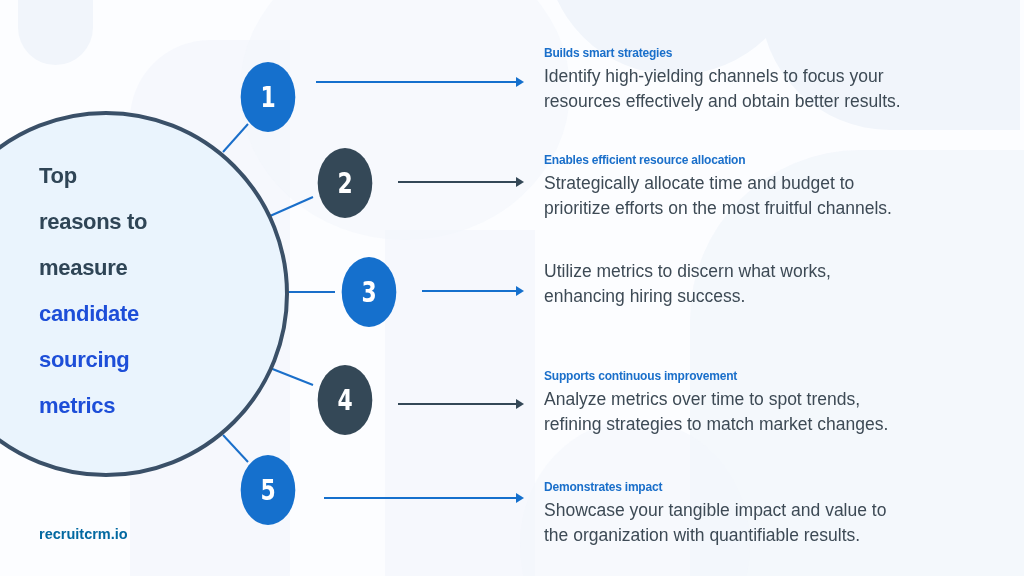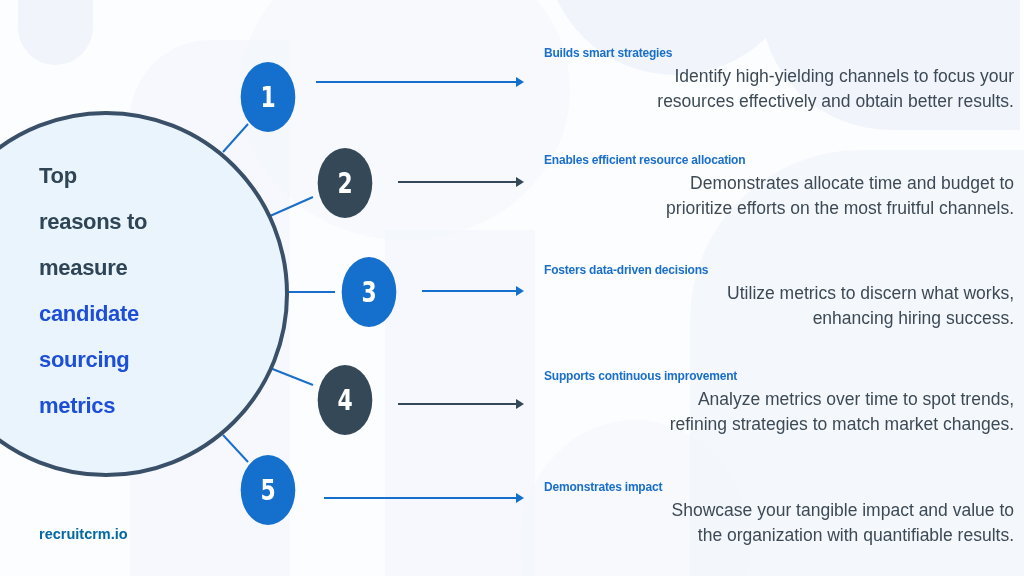--- a/index.html
+++ b/index.html
@@ -9,21 +9,21 @@
   .svg-layer { position: absolute; left: 0; top: 0; }
   .big-circle { position: absolute; left: -77px; top: 111px; width: 358px; height: 358px; border-radius: 50%; background: #eaf4fd; border: 4px solid #3a5068; box-sizing: content-box; }
   .title { position: absolute; left: 39px; top: 153px; width: 220px; font-weight: bold; font-size: 22px; line-height: 46px; letter-spacing: -0.3px; }
   .title .dark { color: #2f4556; display: block; }
   .title .blue { color: #1d4ed8; display: block; }
   .num { position: absolute; width: 70px; height: 70px; border-radius: 50%; color: #ffffff; display: flex; align-items: center; justify-content: center; font-family: "DejaVu Sans", sans-serif; font-size: 28px; font-weight: bold; transform: scaleX(0.78); }
   .num.blue { background: #1570cd; }
   .num.dark { background: #344857; }
   .item { position: absolute; left: 544px; width: 470px; }
   .item .head { color: #1a6fca; font-weight: bold; font-size: 12px; line-height: 22px; letter-spacing: -0.2px; }
-  .item .body { color: #3d4a55; font-size: 17.5px; line-height: 25px; text-align: right; }
+  .item .body { color: #3d4a55; font-size: 17.5px; line-height: 25px; }
   .logo { position: absolute; left: 39px; top: 526px; color: #0369a1; font-weight: bold; font-size: 14.5px; }
 </style>
 </head>
 <body>
 
 <div class="canvas">
 
   <div class="bg-shape" style="left:18px;top:-40px;width:75px;height:105px;border-radius:0 0 40px 40px;"></div>
   <div class="bg-shape" style="left:130px;top:40px;width:160px;height:540px;border-radius:80px 0 0 0;opacity:0.6;"></div>
   <div class="bg-shape" style="left:240px;top:-60px;width:330px;height:300px;border-radius:50%;opacity:0.5;"></div>
@@ -79,25 +79,24 @@
   <div class="num dark" style="left:310px;top:365px;">4</div>
   <div class="num blue" style="left:233px;top:455px;">5</div>
 
   <div class="item" style="top:42px;">
     <div class="head">Builds smart strategies</div>
     <div class="body">Identify high-yielding channels to focus your</div>
     <div class="body">resources effectively and obtain better results.</div>
   </div>
   <div class="item" style="top:149px;">
     <div class="head">Enables efficient resource allocation</div>
-    <div class="body">Demonstrates allocate time and budget to</div>
+    <div class="body">Strategically allocate time and budget to</div>
     <div class="body">prioritize efforts on the most fruitful channels.</div>
   </div>
   <div class="item" style="top:259px;">
-    <div class="head">Fosters data-driven decisions</div>
     <div class="body">Utilize metrics to discern what works,</div>
     <div class="body">enhancing hiring success.</div>
   </div>
   <div class="item" style="top:365px;">
     <div class="head">Supports continuous improvement</div>
     <div class="body">Analyze metrics over time to spot trends,</div>
     <div class="body">refining strategies to match market changes.</div>
   </div>
   <div class="item" style="top:476px;">
     <div class="head">Demonstrates impact</div>

